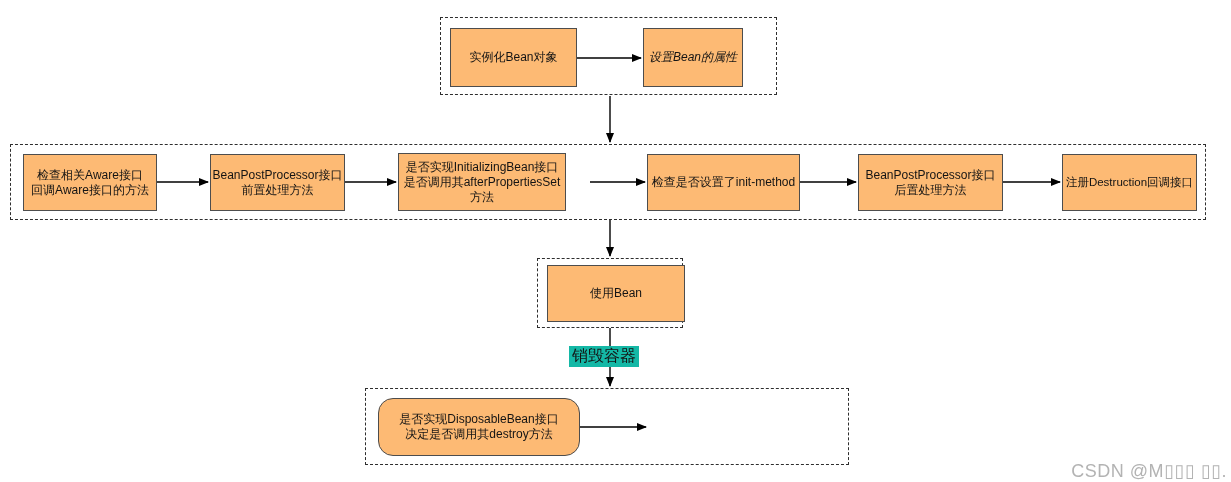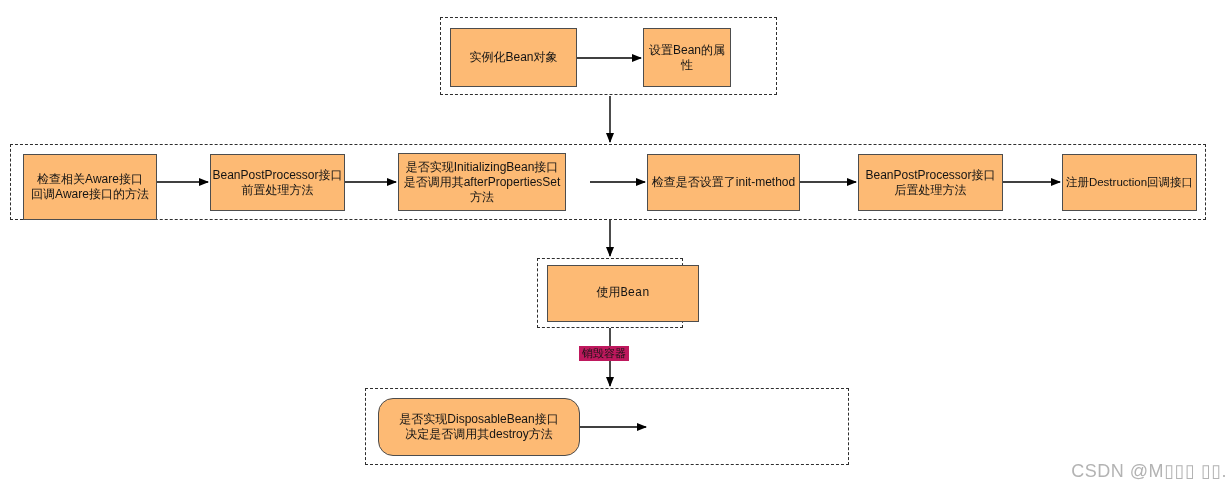--- a/index.html
+++ b/index.html
@@ -32,39 +32,39 @@
     display: flex;
     align-items: center;
     justify-content: center;
     text-align: center;
     font-size: 12px;
     line-height: 15px;
     color: #141414;
     white-space: pre-line;
   }
   #n-instantiate   { left: 450px;  top: 28px;  width: 127px; height: 59px; }
-  #n-set-props     { left: 643px;  top: 28px;  width: 88px; height: 59px; }
-  #n-aware         { left: 23px;   top: 154px; width: 134px; height: 66px; }
+  #n-set-props     { left: 643px;  top: 28px;  width: 100px; height: 59px; font-style: italic; }
+  #n-aware         { left: 23px;   top: 154px; width: 134px; height: 57px; }
   #n-bpp-before    { left: 210px;  top: 154px; width: 135px; height: 57px; }
   #n-initializing  { left: 398px;  top: 153px; width: 168px; height: 58px; }
   #n-init-method   { left: 647px;  top: 154px; width: 153px; height: 57px; }
   #n-bpp-after     { left: 858px;  top: 154px; width: 145px; height: 57px; }
   #n-register-dest { left: 1062px; top: 154px; width: 135px; height: 57px; font-size: 11.5px; }
-  #n-use-bean      { left: 547px;  top: 265px; width: 152px; height: 57px; font-family: Liberation Mono, monospace; }
+  #n-use-bean      { left: 547px;  top: 265px; width: 138px; height: 57px; }
   #n-disposable    { left: 378px;  top: 398px; width: 202px; height: 58px; border-radius: 15px; }
   #n-destroy       { left: 648px;  top: 398px; width: 192px; height: 58px; }
 
   .edge-label {
     position: absolute;
     left: 604px;
     top: 346px;
     transform: translateX(-50%);
-    background: #be185d;
+    background: #14b8a6;
     padding: 0 3px;
-    font-size: 11px;
+    font-size: 16px;
     color: #141414;
     white-space: nowrap;
     font-family: Liberation Mono, monospace;
   }
   .watermark {
     position: absolute;
     right: 4px;
     top: 460px;
     font-size: 18px;
     color: #b3b3b3;

